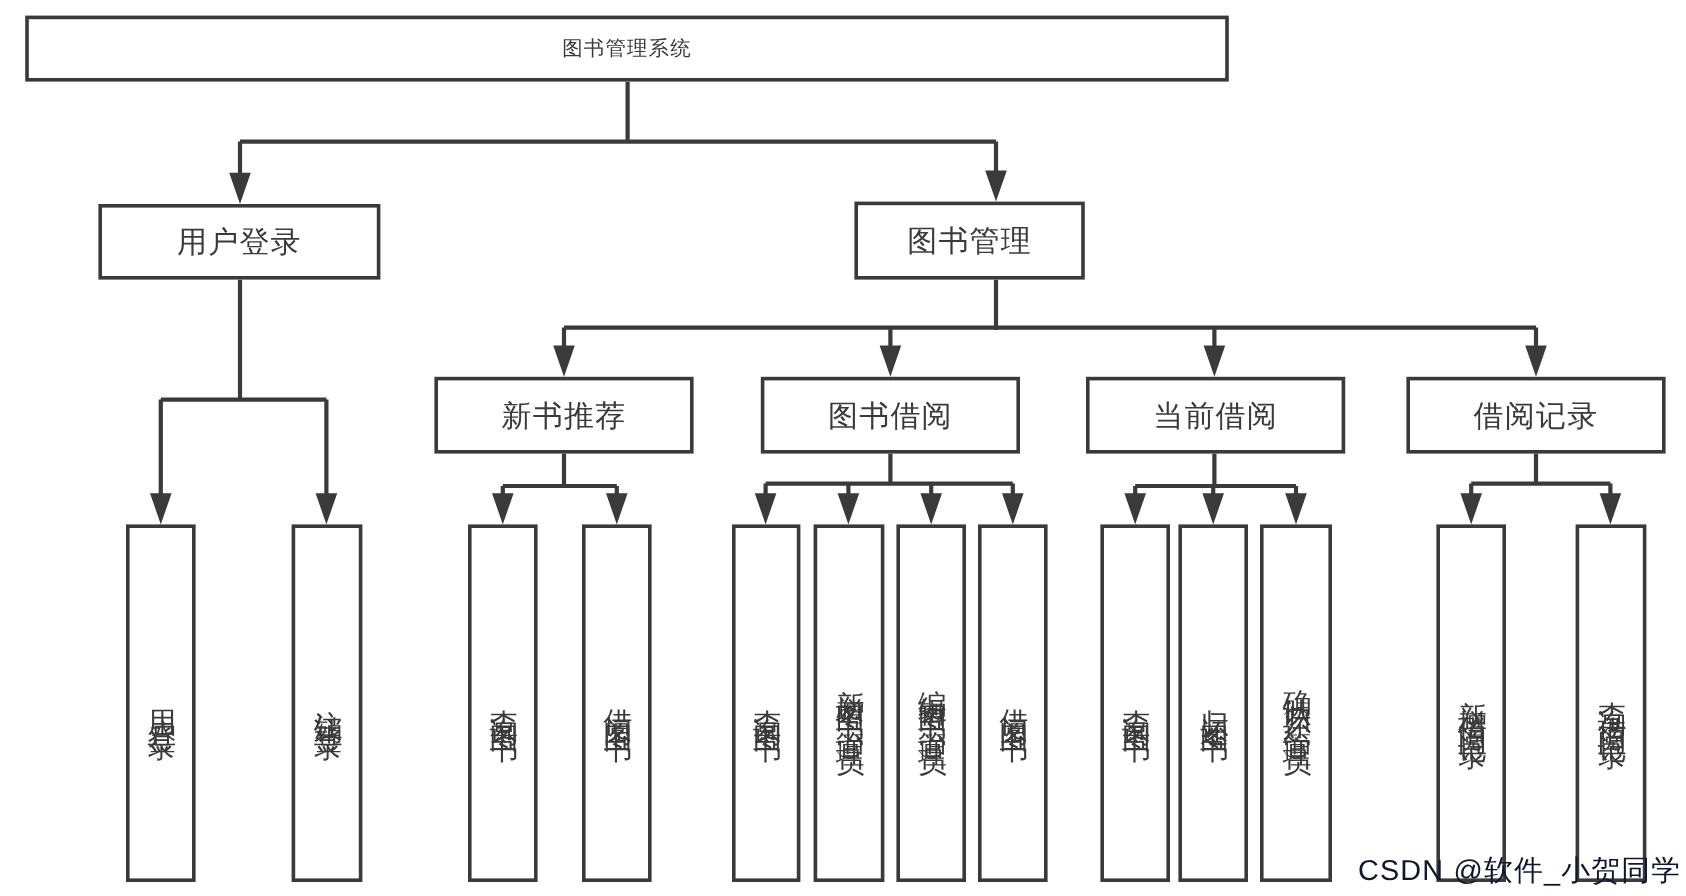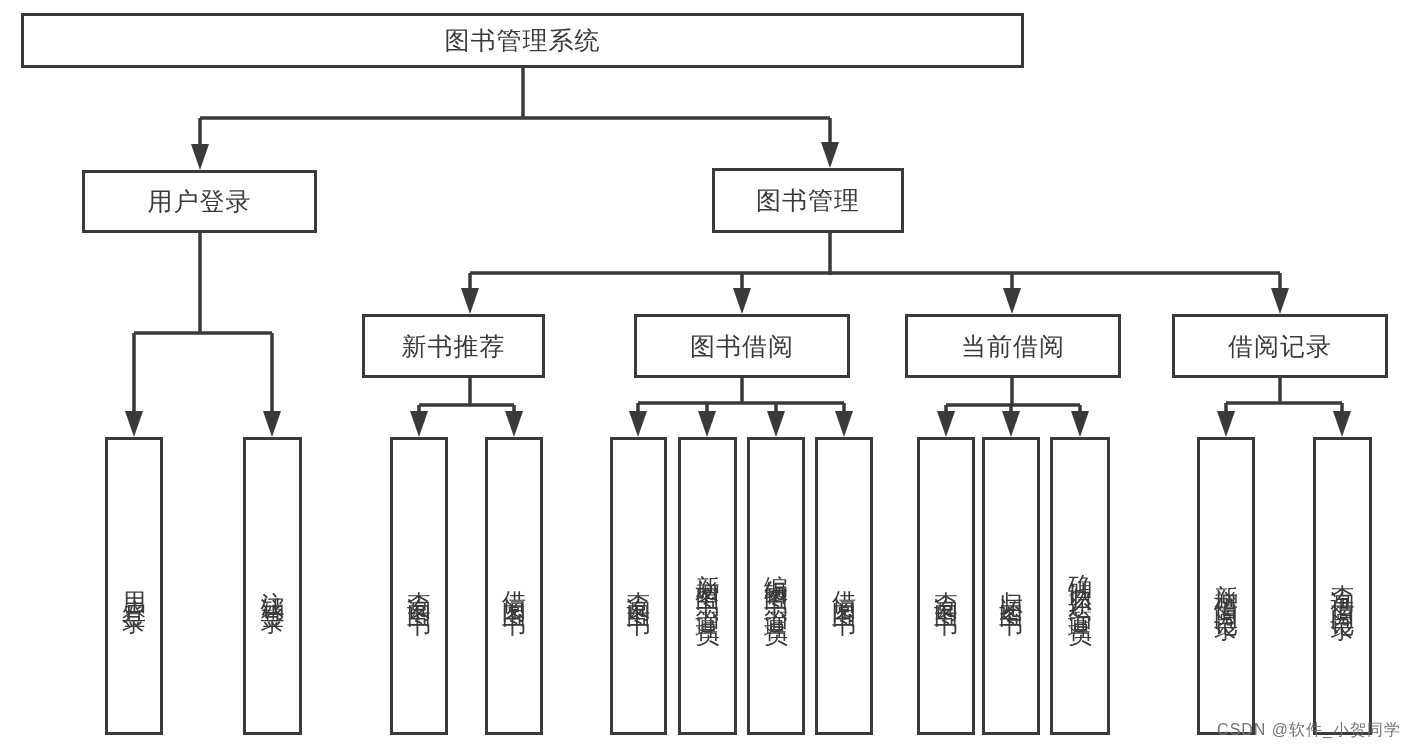--- a/index.html
+++ b/index.html
@@ -21,35 +21,35 @@
     position: absolute;
     box-sizing: border-box;
     border: 3px solid #3a3a3a;
     background: #ffffff;
     display: flex;
     align-items: center;
     justify-content: center;
     text-align: center;
   }
   .h-label { font-size: 25px; letter-spacing: 1px; white-space: nowrap; }
-  .root-label { font-size: 25px; letter-spacing: 1px; white-space: nowrap; }
+  .root-label { font-size: 17px; letter-spacing: 1px; white-space: nowrap; }
   .v-text {
     writing-mode: vertical-rl;
     text-orientation: mixed;
     font-size: 24px;
     letter-spacing: 7px;
     line-height: 1;
     white-space: nowrap;
   }
   .watermark {
     position: absolute;
     right: 4px;
     bottom: 6px;
-    font-size: 16px;
-    color: #737373;
+    font-size: 24px;
+    color: #0f172a;
     letter-spacing: 1px;
     white-space: nowrap;
   }
 </style>
 </head>
 <body>
 
 <div id="stage">
 
   <svg id="connectors" viewBox="0 0 1405 747" xmlns="http://www.w3.org/2000/svg">
@@ -113,21 +113,21 @@
     <span class="root-label">图书管理系统</span>
   </div>
 
   <div class="box" style="left:82px; top:170px; width:235px; height:63px;">
     <span class="h-label">用户登录</span>
   </div>
   <div class="box" style="left:712px; top:168px; width:192px; height:65px;">
     <span class="h-label">图书管理</span>
   </div>
 
-  <div class="box" style="left:362px; top:314px; width:183px; height:64px;">
+  <div class="box" style="left:362px; top:314px; width:216px; height:64px;">
     <span class="h-label">新书推荐</span>
   </div>
   <div class="box" style="left:634px; top:314px; width:216px; height:64px;text-align:right;">
     <span class="h-label">图书借阅</span>
   </div>
   <div class="box" style="left:905px; top:314px; width:216px; height:64px;justify-content:center;">
     <span class="h-label">当前借阅</span>
   </div>
   <div class="box" style="left:1172px; top:314px; width:216px; height:64px;">
     <span class="h-label">借阅记录</span>

